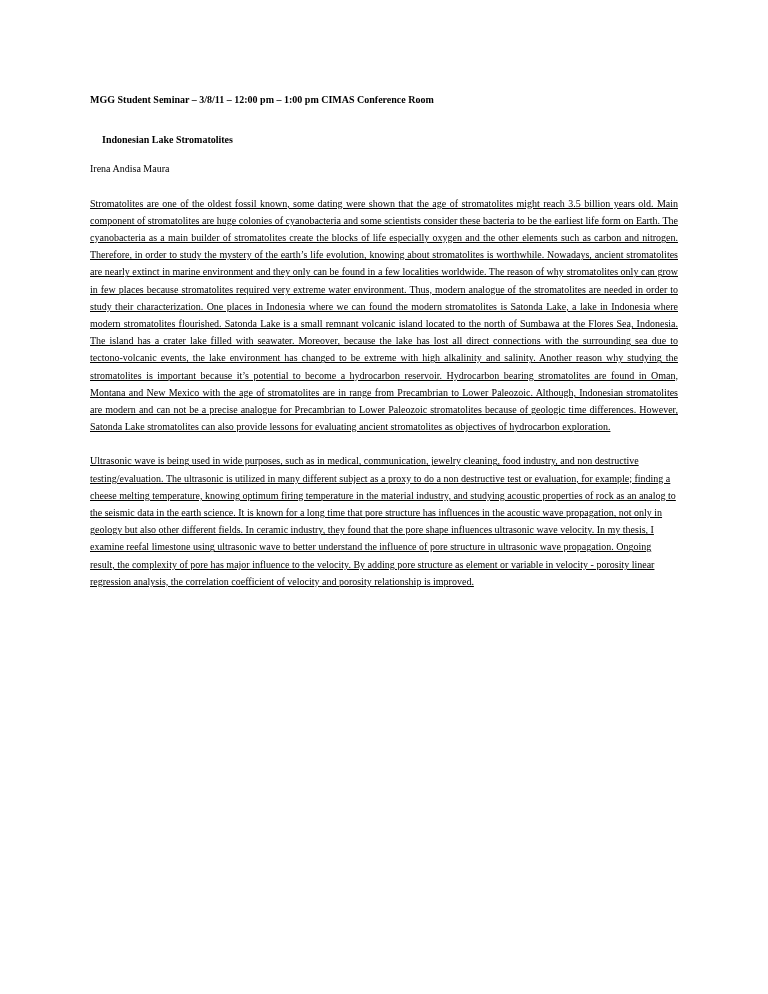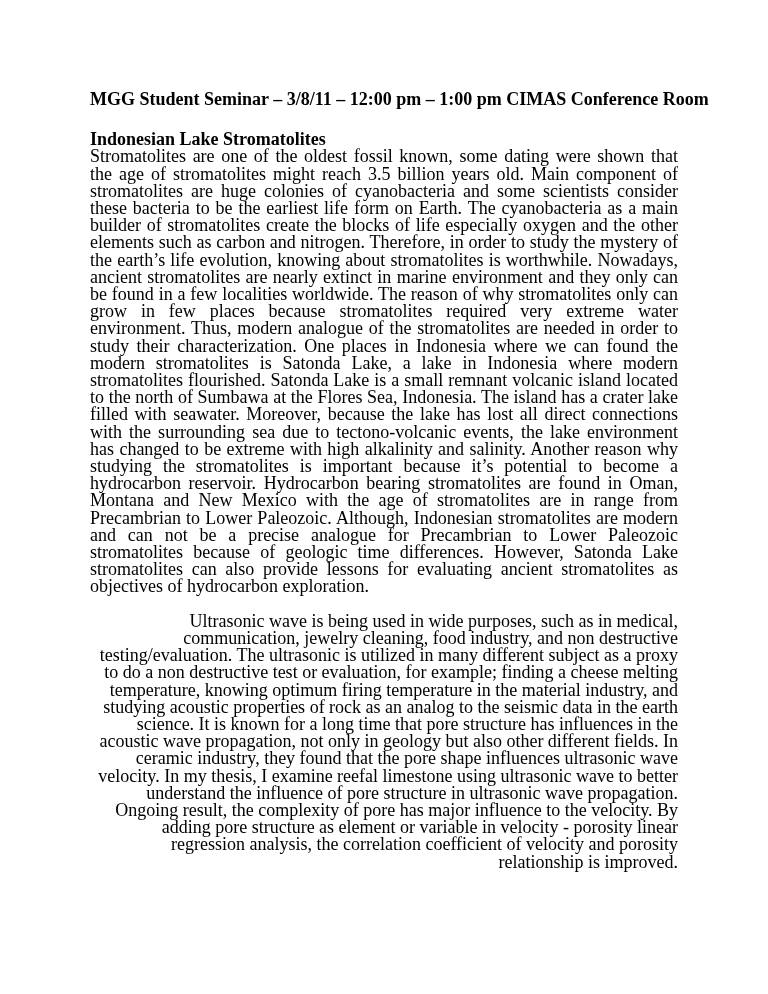--- a/index.html
+++ b/index.html
@@ -1,35 +1,36 @@
 <!DOCTYPE html>
 <html><head>
 <meta charset="utf-8">
 <style>
   html, body { margin: 0; padding: 0; background: #ffffff; }
   body { width: 768px; height: 994px; position: relative; overflow: hidden; }
   .page {
     position: absolute; left: 90px; top: 91px; width: 588px;
-    font-family: "Liberation Serif", serif; font-size: 18px; line-height: 17.2px;
+    font-family: "Liberation Serif", serif; font-size: 10px; line-height: 17.2px;
     color: #000;
   }
   .title { font-weight: bold; margin: 0 0 23px 0; white-space: nowrap; }
-  .heading { font-weight: bold; margin: 0; }
+  .heading { font-weight: bold; margin: 12px; }
   .author { margin: 0 0 17px 0; }
-  .para { margin: 0 0 17px 0; }
+  .para { margin: 0 0 17px 0; text-decoration: underline; }
   .justify { text-align: justify; }
-  .left { text-align: right; }
+  .left { text-align: left; }
 </style>
 </head>
 <body>
 
 <div class="page">
   <p class="title">MGG Student Seminar – 3/8/11 – 12:00 pm – 1:00 pm CIMAS Conference Room</p>
 
   <section>
     <p class="heading">Indonesian Lake Stromatolites</p>
+    <p class="author">Irena Andisa Maura</p>
     <p class="para justify">Stromatolites are one of the oldest fossil known, some dating were shown that the age of stromatolites might reach 3.5 billion years old. Main component of stromatolites are huge colonies of cyanobacteria and some scientists consider these bacteria to be the earliest life form on Earth. The cyanobacteria as a main builder of stromatolites create the blocks of life especially oxygen and the other elements such as carbon and nitrogen. Therefore, in order to study the mystery of the earth’s life evolution, knowing about stromatolites is worthwhile. Nowadays, ancient stromatolites are nearly extinct in marine environment and they only can be found in a few localities worldwide. The reason of why stromatolites only can grow in few places because stromatolites required very extreme water environment. Thus, modern analogue of the stromatolites are needed in order to study their characterization. One places in Indonesia where we can found the modern stromatolites is Satonda Lake, a lake in Indonesia where modern stromatolites flourished. Satonda Lake is a small remnant volcanic island located to the north of Sumbawa at the Flores Sea, Indonesia. The island has a crater lake filled with seawater. Moreover, because the lake has lost all direct connections with the surrounding sea due to tectono-volcanic events, the lake environment has changed to be extreme with high alkalinity and salinity. Another reason why studying the stromatolites is important because it’s potential to become a hydrocarbon reservoir. Hydrocarbon bearing stromatolites are found in Oman, Montana and New Mexico with the age of stromatolites are in range from Precambrian to Lower Paleozoic. Although, Indonesian stromatolites are modern and can not be a precise analogue for Precambrian to Lower Paleozoic stromatolites because of geologic time differences. However, Satonda Lake stromatolites can also provide lessons for evaluating ancient stromatolites as objectives of hydrocarbon exploration.</p>
   </section>
 
   <section>
     <p class="para left">Ultrasonic wave is being used in wide purposes, such as in medical, communication, jewelry cleaning, food industry, and non destructive testing/evaluation. The ultrasonic is utilized in many different subject as a proxy to do a non destructive test or evaluation, for example; finding a cheese melting temperature, knowing  optimum firing temperature in the material industry, and studying acoustic properties of rock as an analog to the seismic data in the earth science. It is known for a long time that pore structure has influences in the acoustic wave propagation, not only in  geology but also other different fields. In ceramic industry, they found that the pore shape influences ultrasonic wave velocity.  In my thesis, I examine reefal limestone using ultrasonic wave to better understand the influence of pore structure in ultrasonic wave propagation. Ongoing result, the complexity of pore has major influence to the velocity. By adding pore structure as element or variable in velocity - porosity linear regression analysis, the correlation coefficient of velocity and porosity relationship is improved.</p>
   </section>
 </div>
 
 </body></html>

